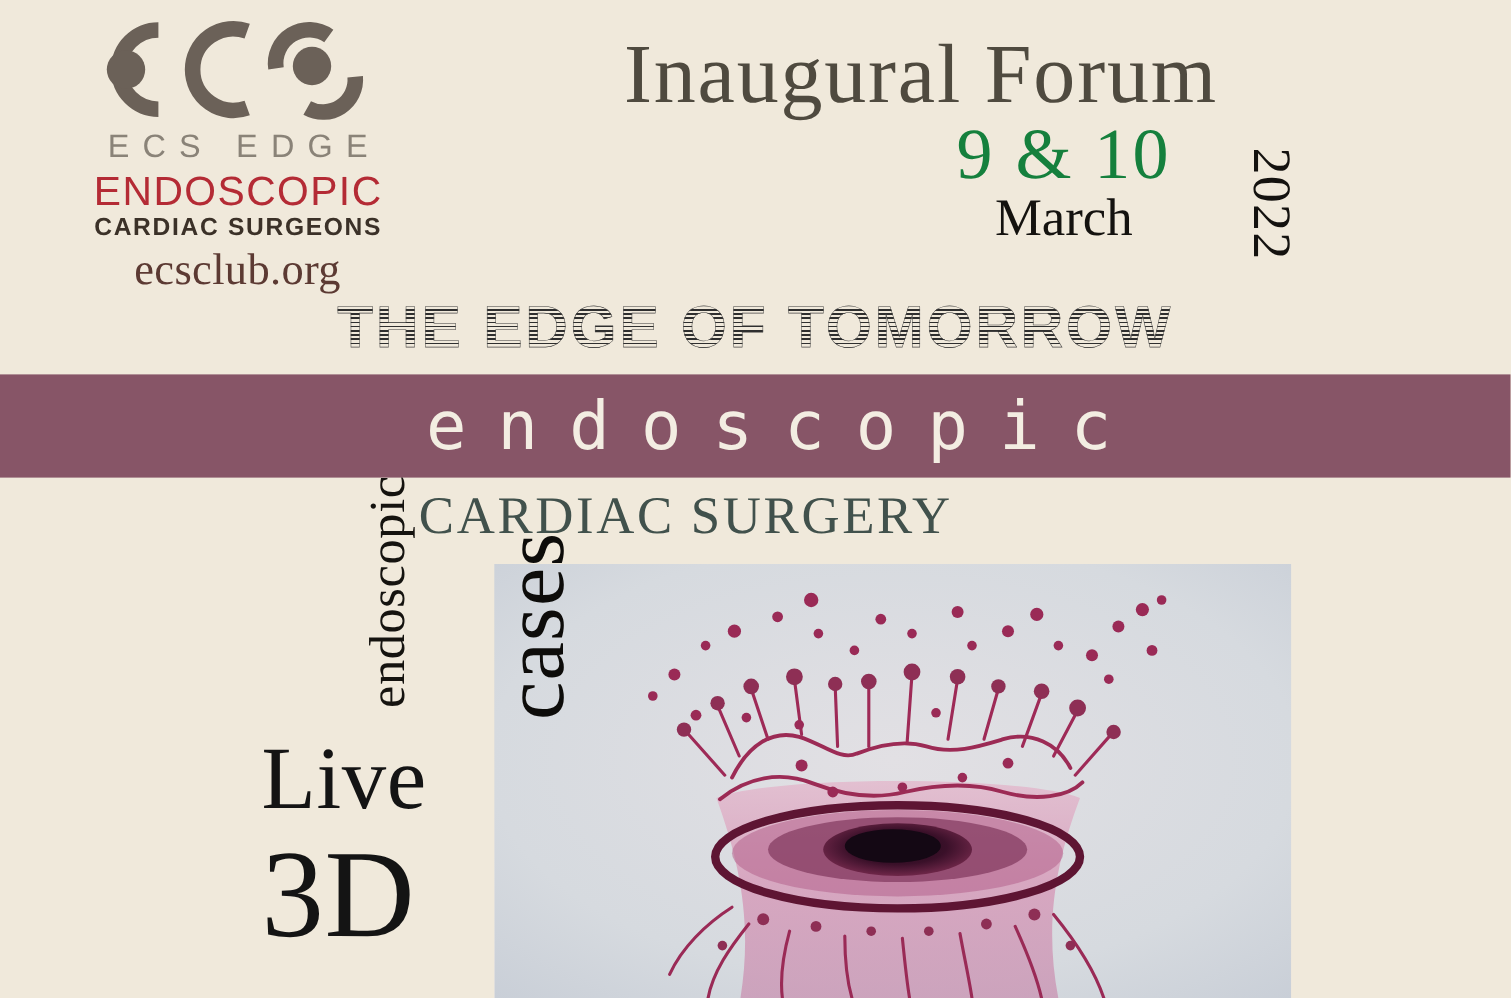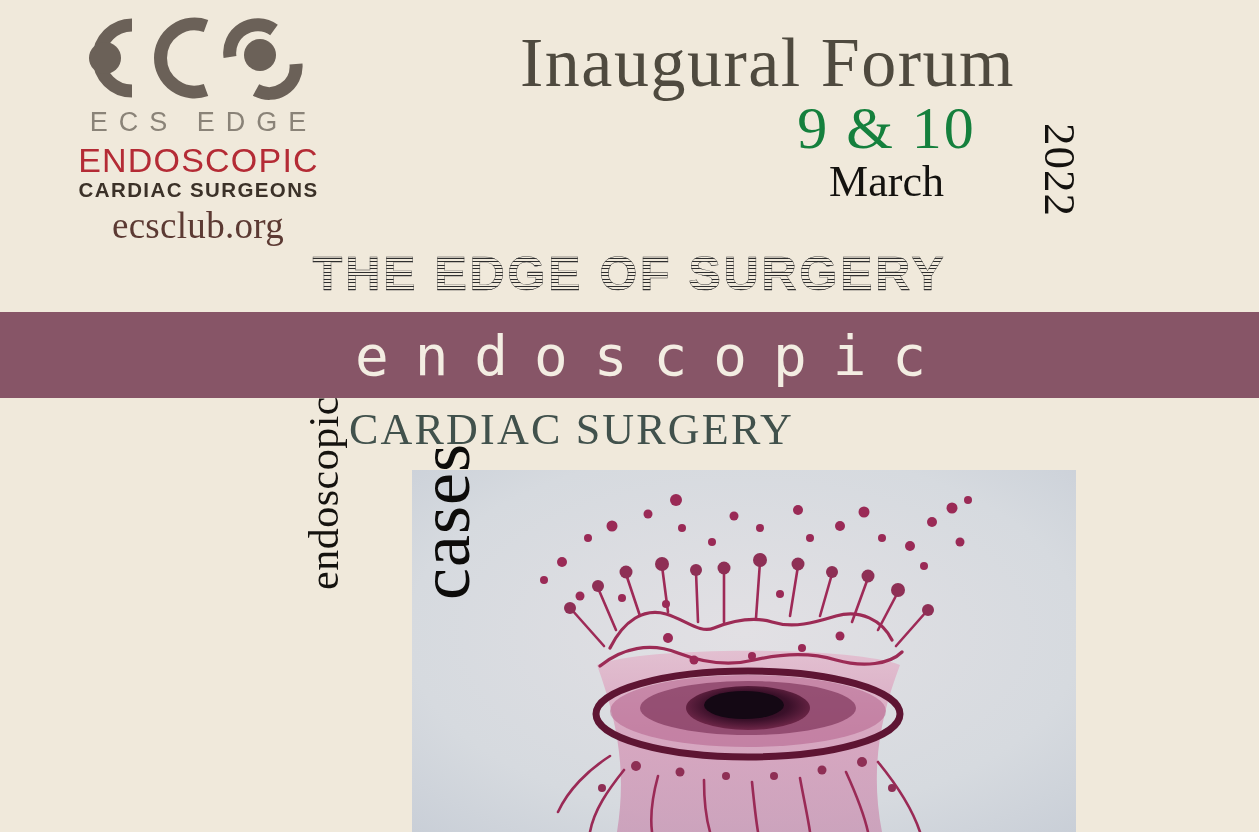--- a/index.html
+++ b/index.html
@@ -173,21 +173,21 @@
   </div>
 
   <div id="forum-title">Inaugural Forum</div>
 
   <div id="date-block">
     <div id="date-days">9 &amp; 10</div>
     <div id="date-month">March</div>
     <div id="date-year">2022</div>
   </div>
 
-  <div id="tagline">THE EDGE OF SURGERY</div>
+  <div id="tagline">THE EDGE OF TOMORROW</div>
 
   <div id="band"></div>
   <div id="band-word">endoscopic</div>
 
   <div id="subtitle">CARDIAC SURGERY</div>
 
   <div id="splash">
     <svg viewBox="0 0 664 362" xmlns="http://www.w3.org/2000/svg">
       <defs>
         <radialGradient id="bgG" cx="50%" cy="45%" r="78%">
@@ -305,17 +305,21 @@
         <circle cx="314" cy="306" r="4"></circle>
           <circle cx="362" cy="306" r="4"></circle>
         <circle cx="410" cy="300" r="4.5"></circle>
           <circle cx="450" cy="292" r="5"></circle>
         <circle cx="190" cy="318" r="4"></circle>
           <circle cx="480" cy="318" r="4"></circle>
       </g>
     </svg>
   </div>
 
+  <div id="live-3d">
+    <div id="live-word">Live</div>
+    <div id="threeD-word">3D</div>
+  </div>
 
   <div id="vert-endoscopic">endoscopic</div>
   <div id="vert-cases">cases</div>
 
 </div>
 
 </body></html>

